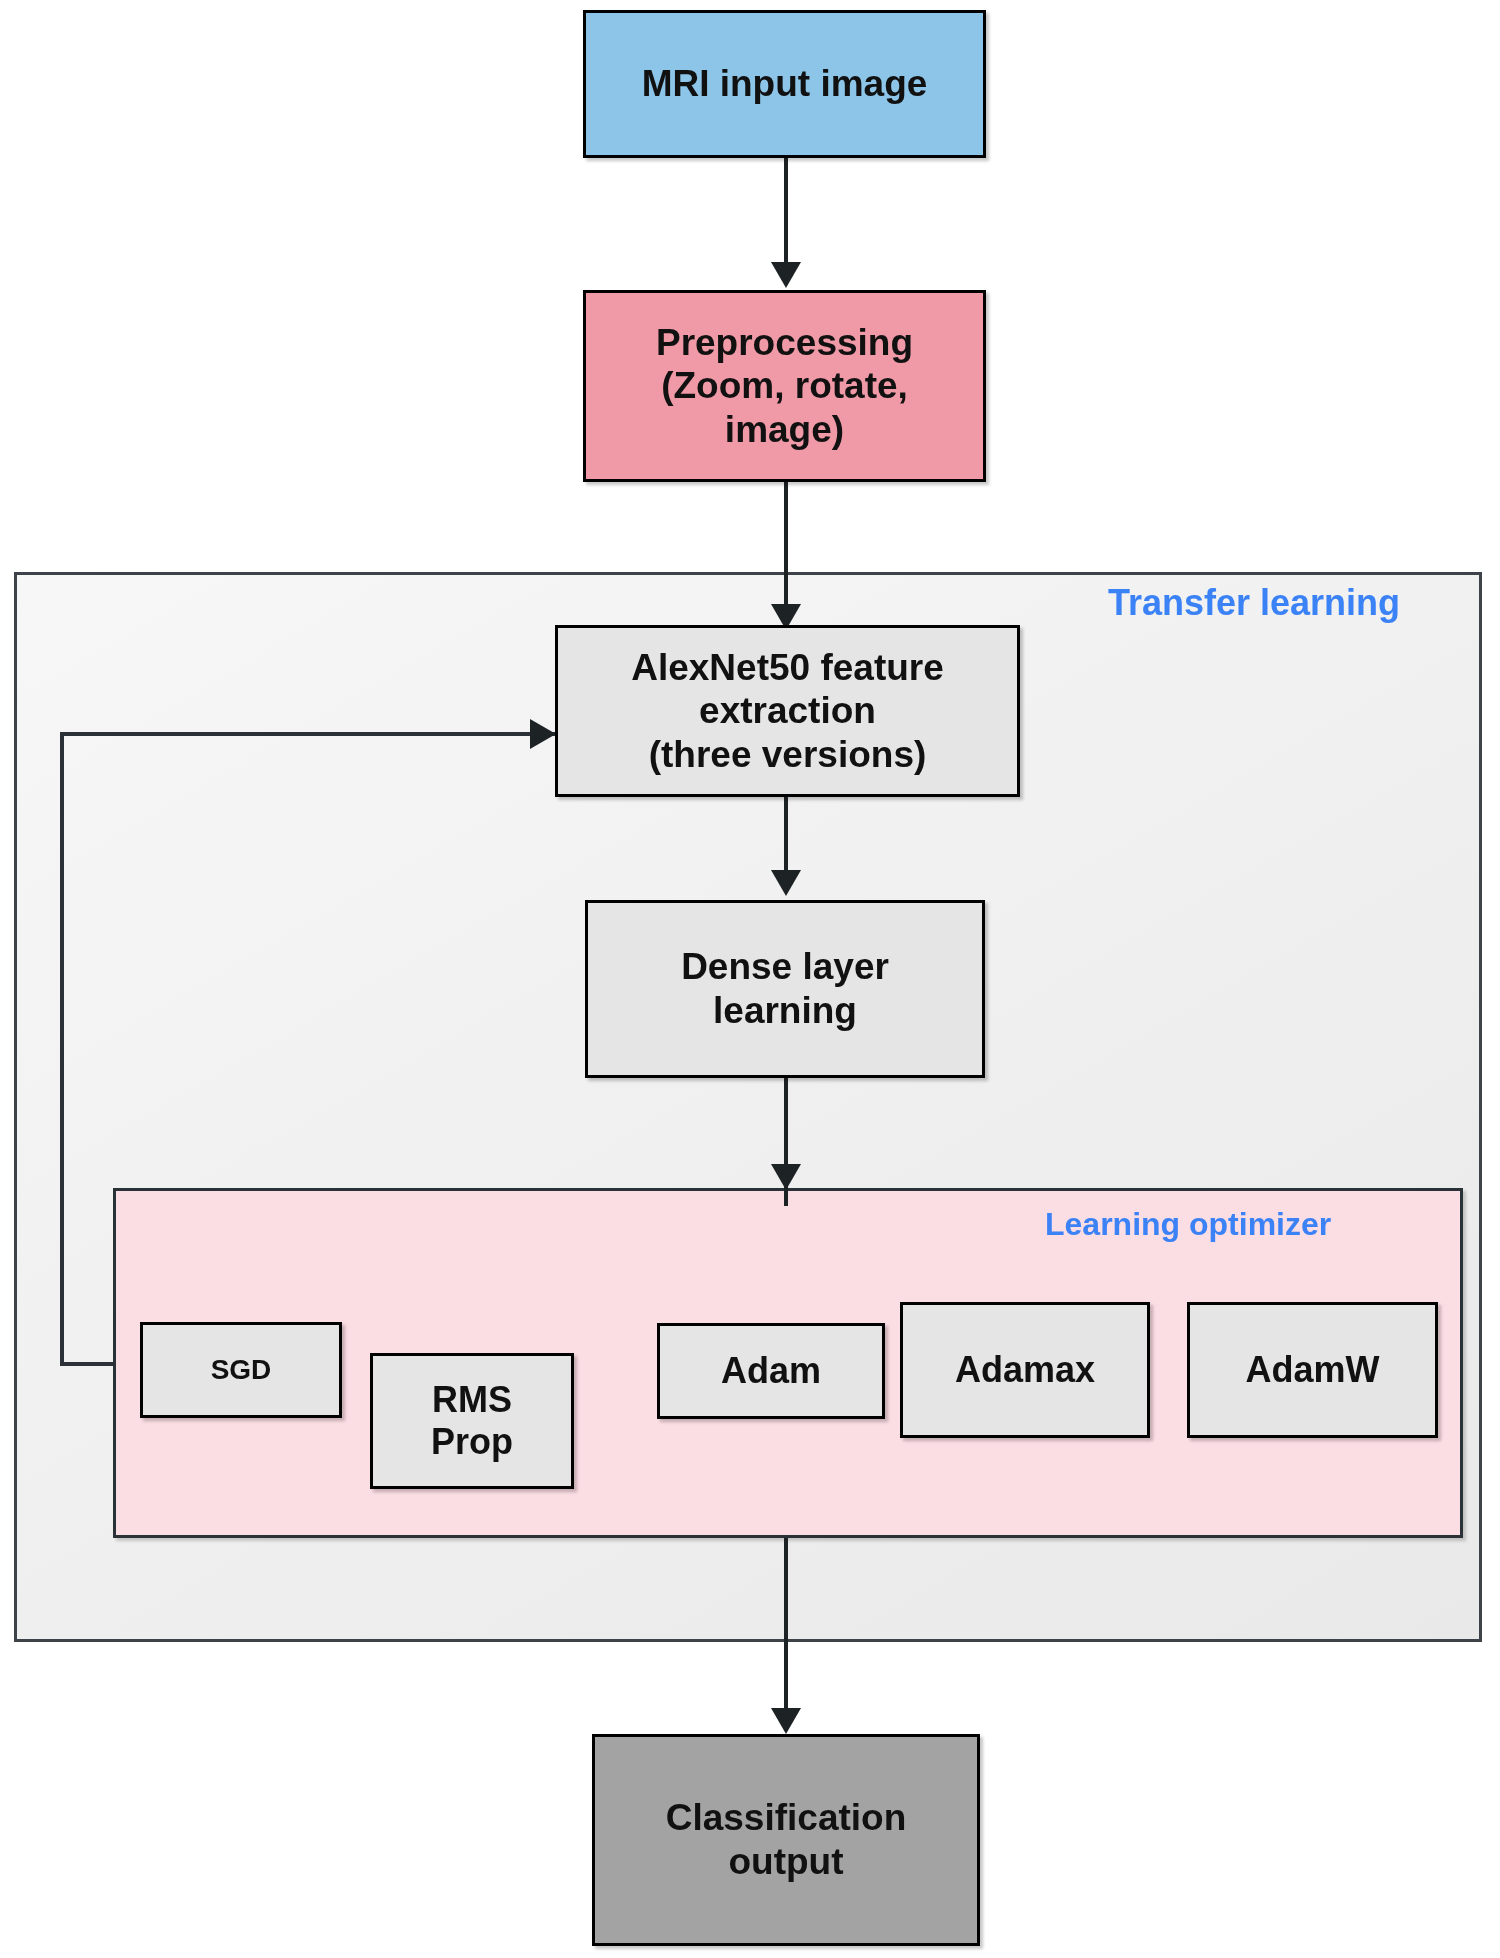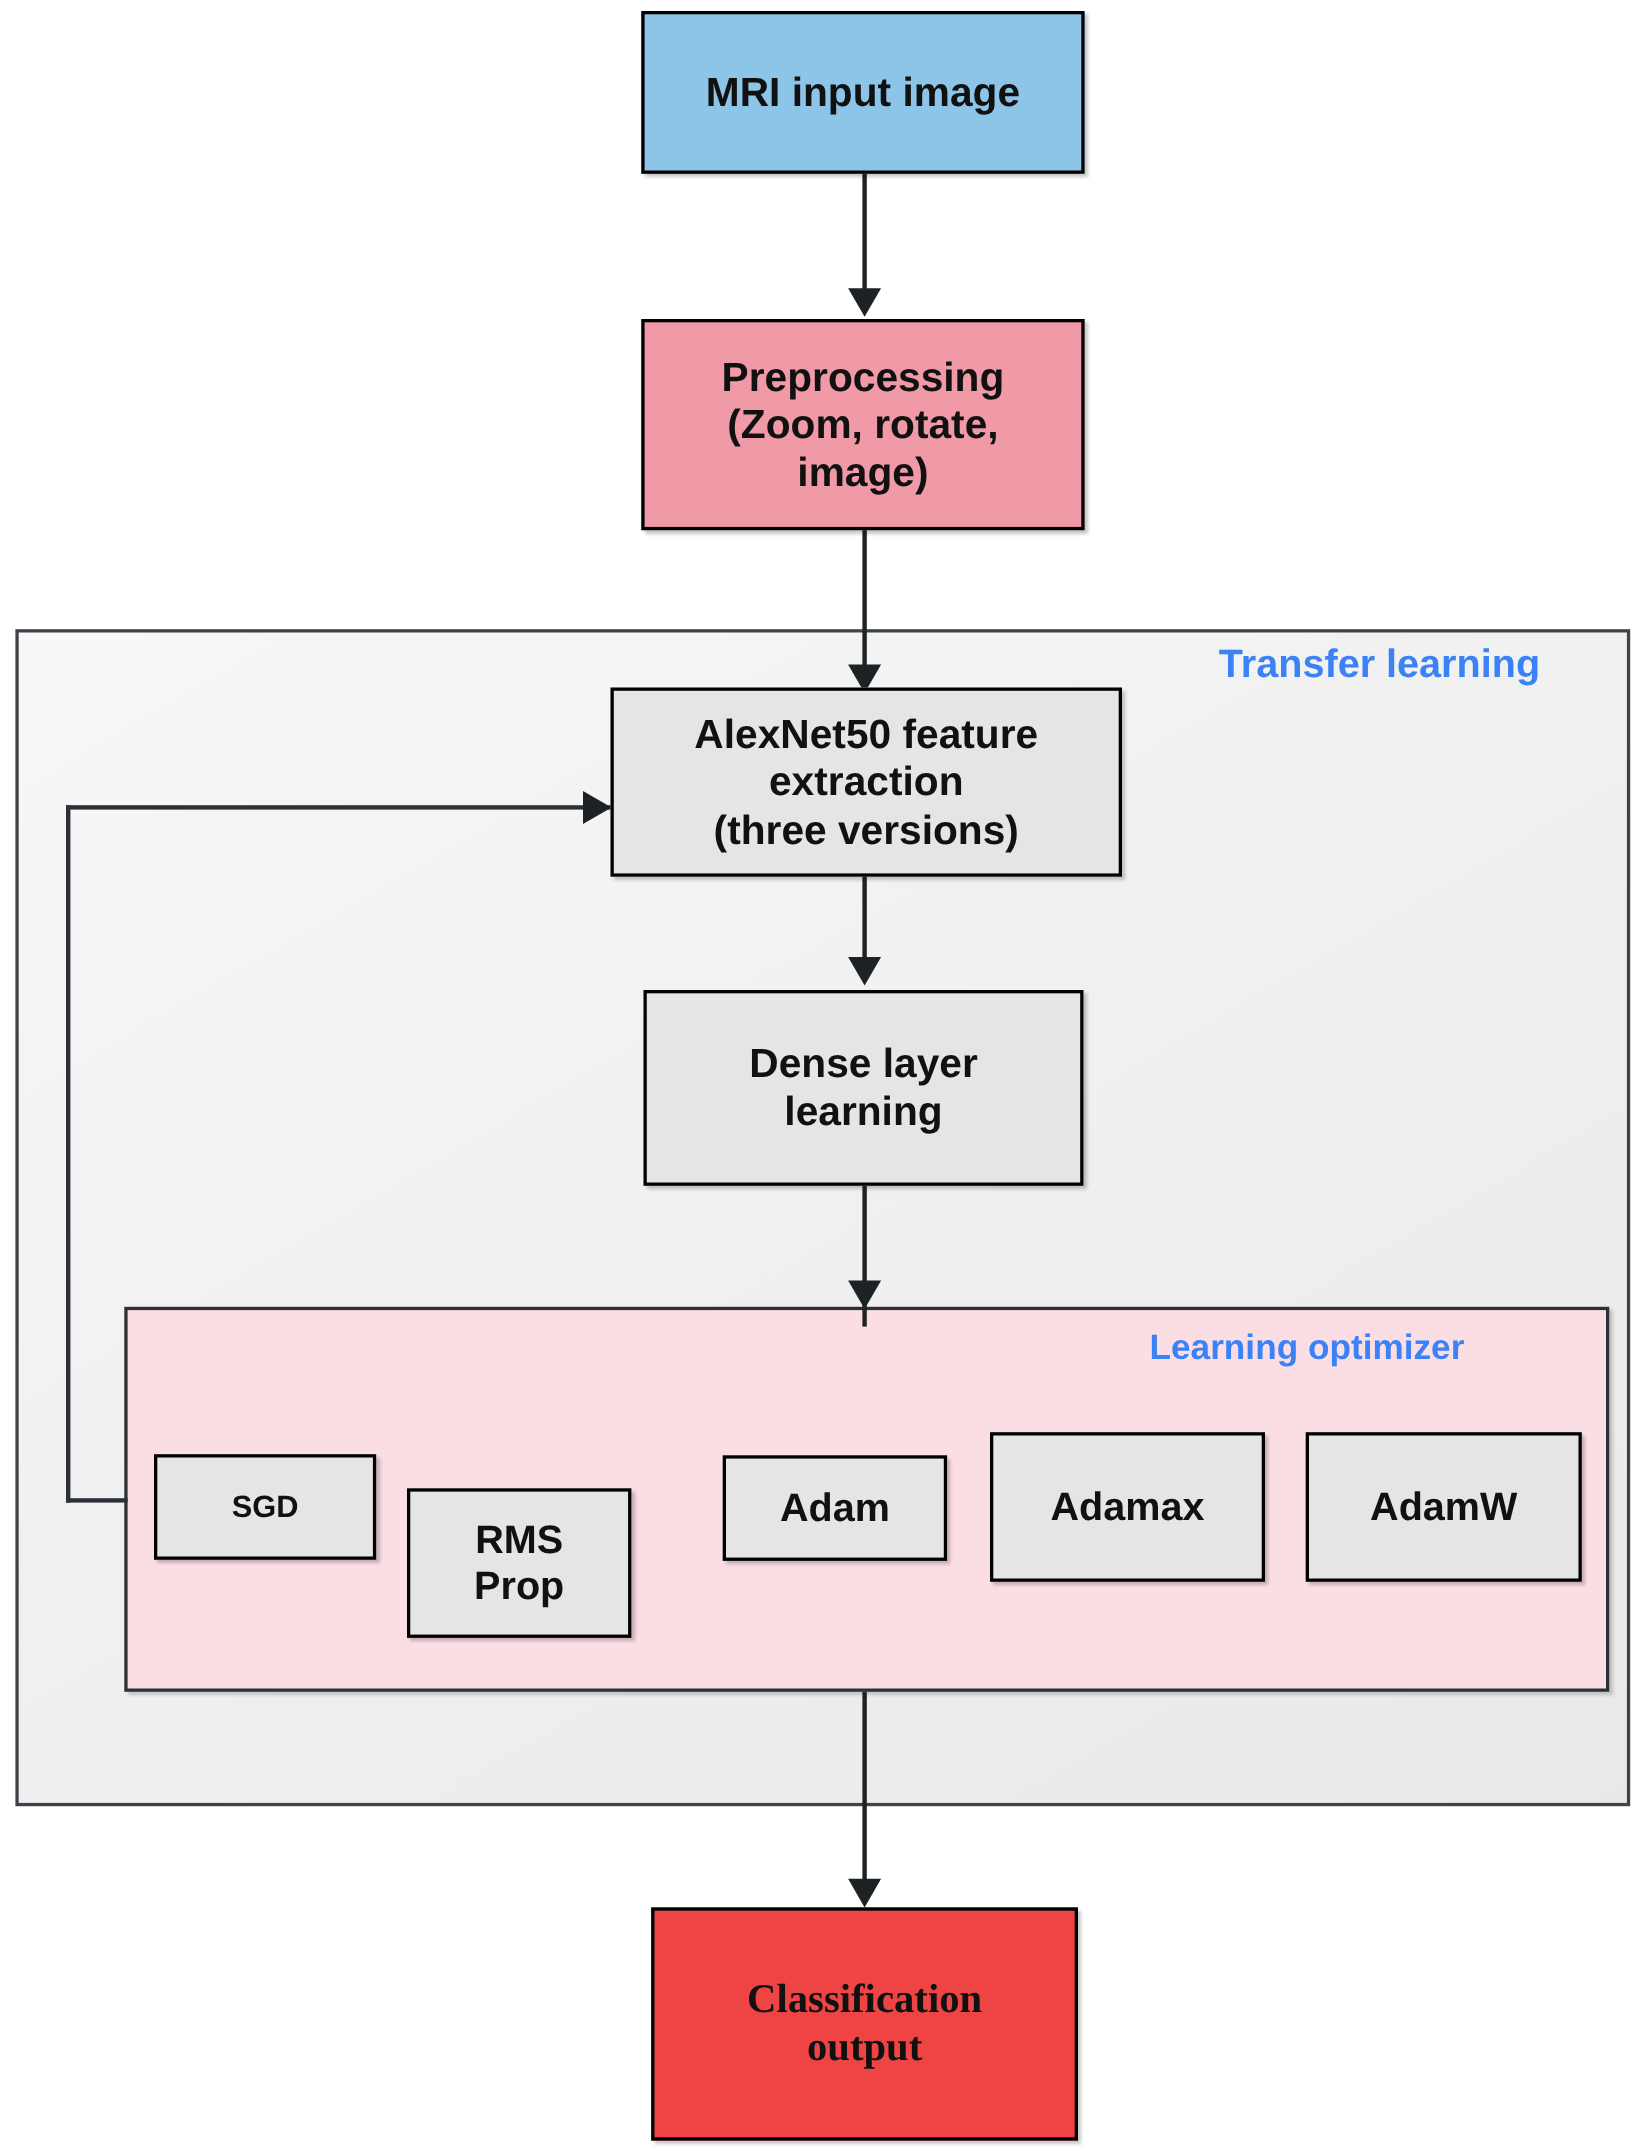--- a/index.html
+++ b/index.html
@@ -27,21 +27,21 @@
     text-align: center;
     color: #111111;
     font-weight: bold;
     line-height: 1.18;
     box-shadow: 3px 3px 3px rgba(0,0,0,0.22);
     white-space: pre-line;
   }
   .node-blue   { background: #8cc5e8; }
   .node-salmon { background: #f09aa7; }
   .node-teal   { background: #e5e5e5; }
-  .node-magenta{ background: #ef4444; font-family: Liberation Serif, serif; }
+  .node-magenta{ background: #a3a3a3; }
 
   .group {
     position: absolute;
     box-sizing: border-box;
     border: 3px solid #3d4349;
   }
   .group-transfer {
     background: linear-gradient(150deg, #f7f7f7 0%, #efefef 55%, #e9e9e9 100%);
   }
   .group-optimizer {
@@ -128,21 +128,21 @@
 (three versions)</div>
 
   <div class="node node-teal" style="left:585px; top:900px; width:400px; height:178px; font-size:37px;">Dense layer
 learning</div>
 
   <div class="node node-teal" style="left:140px; top:1322px; width:202px; height:96px; font-size:28px;">SGD</div>
 
   <div class="node node-teal" style="left:370px; top:1353px; width:204px; height:136px; font-size:36px;">RMS
 Prop</div>
 
-  <div class="node node-teal" style="left:657px; top:1323px; width:204px; height:96px; font-size:36px;">Adam</div>
+  <div class="node node-teal" style="left:657px; top:1323px; width:228px; height:96px; font-size:36px;">Adam</div>
 
   <div class="node node-teal" style="left:900px; top:1302px; width:250px; height:136px; font-size:36px;">Adamax</div>
 
   <div class="node node-teal" style="left:1187px; top:1302px; width:251px; height:136px; font-size:36px;">AdamW</div>
 
   <div class="node node-magenta" style="left:592px; top:1734px; width:388px; height:212px; font-size:37px;">Classification
 output</div>
 
 </div>
 

